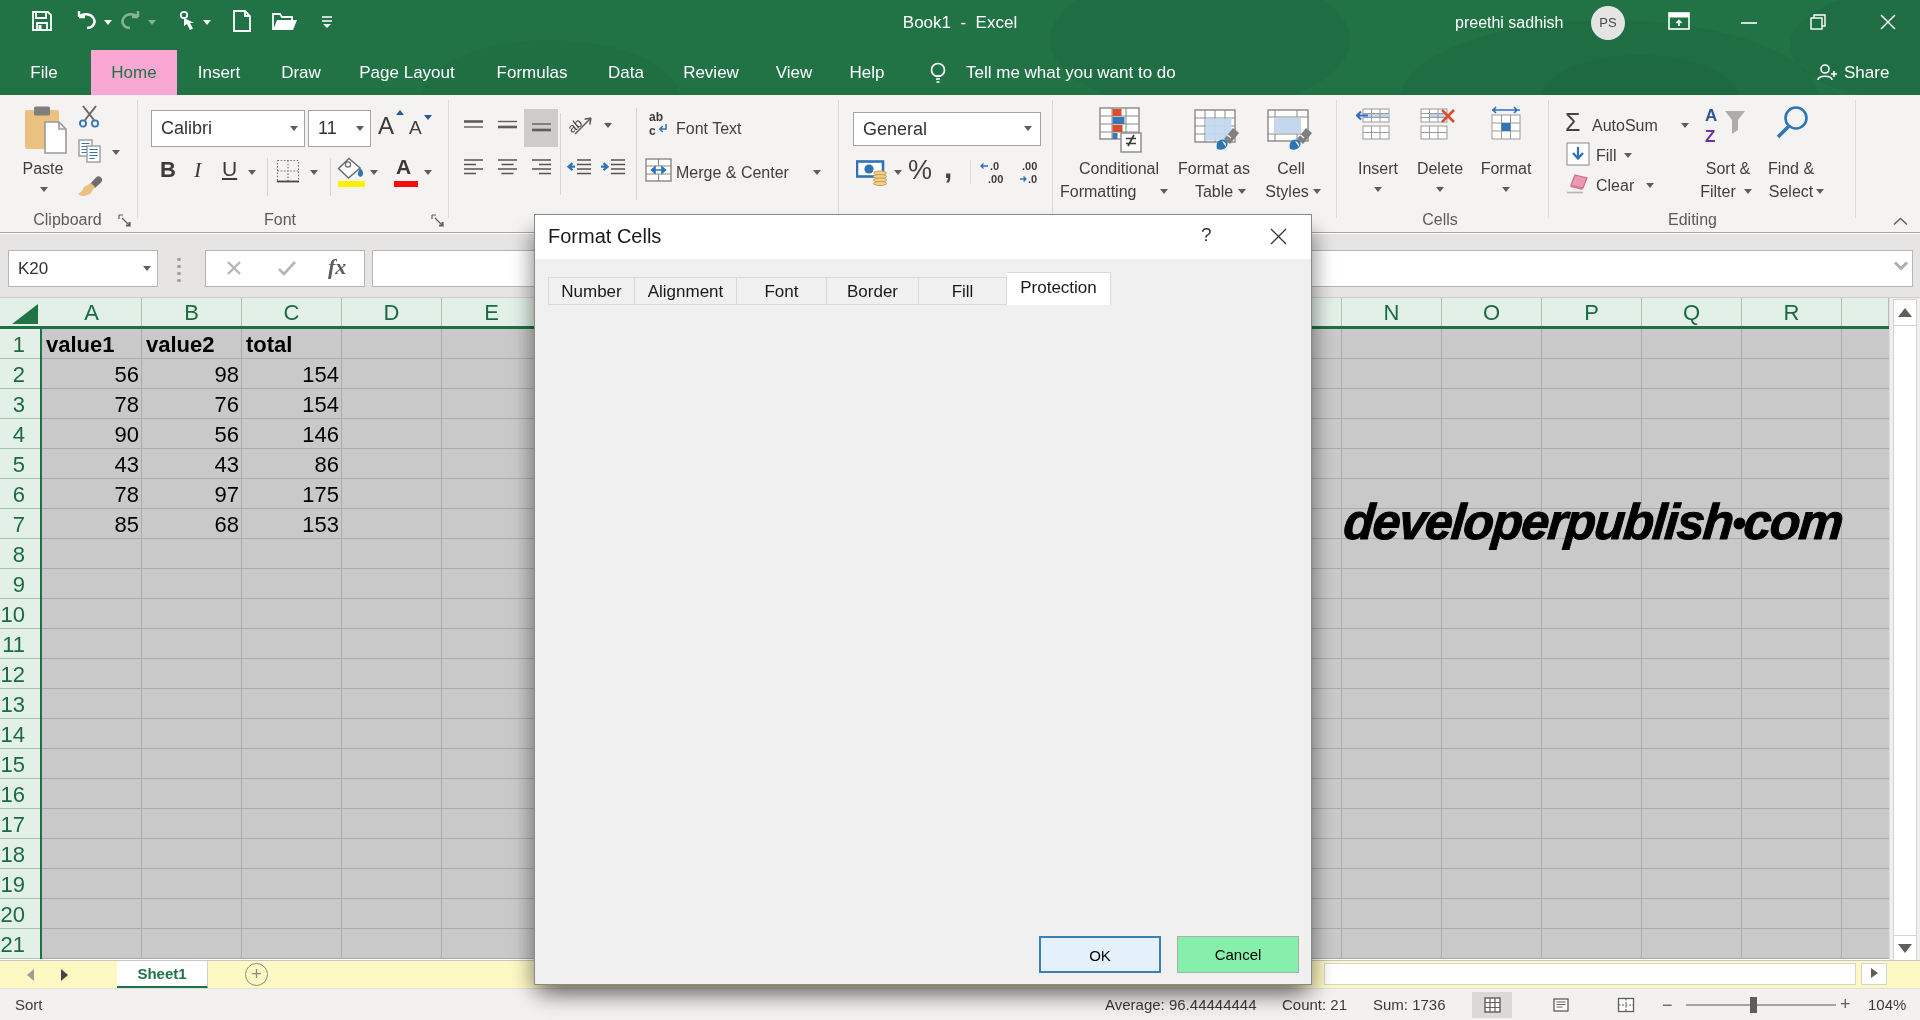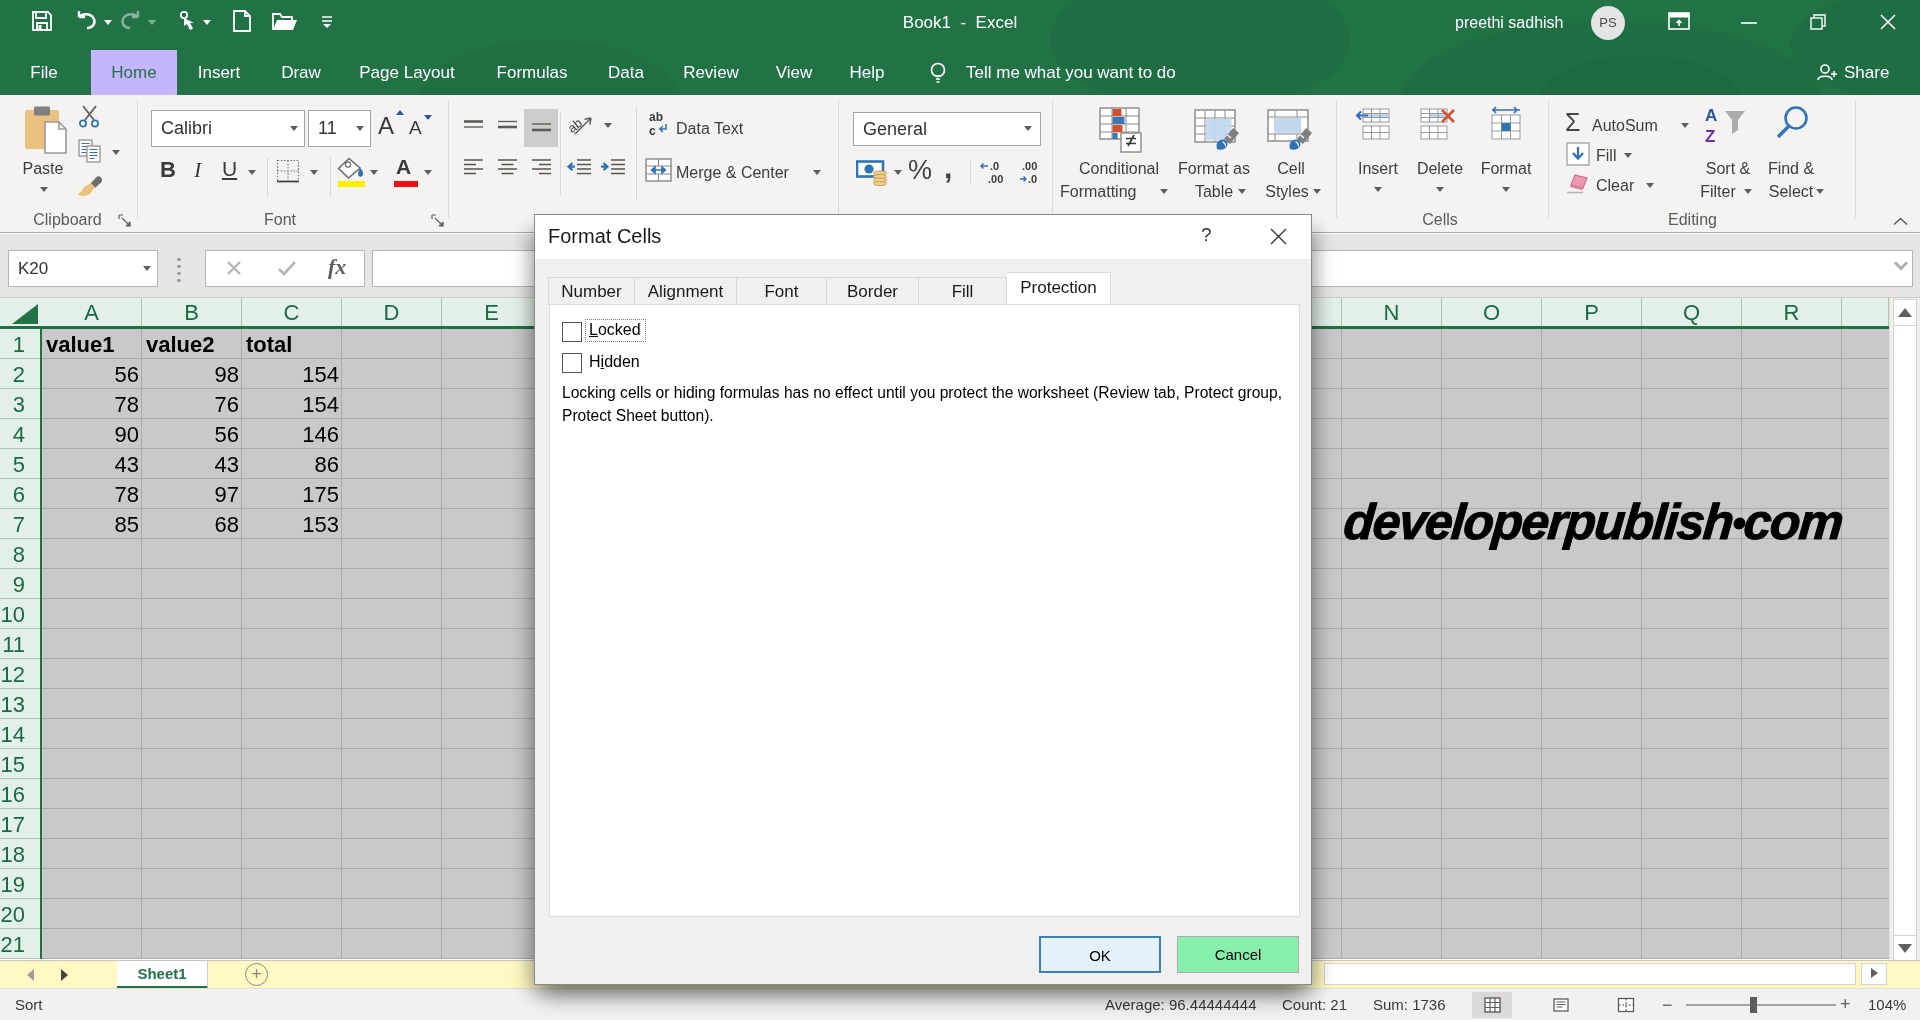--- a/index.html
+++ b/index.html
@@ -7,21 +7,21 @@
 #app { position:relative; width:1536px; height:1020px; font-family:"Liberation Sans", sans-serif; background:#fff; }
 .abs { position:absolute; }
 
 
 #titlebar { position:absolute; left:0; top:0; width:1920px; height:95px; background:#217346; overflow:hidden; }
 .deco { position:absolute; background:#1a5c38; opacity:.55; border-radius:50%; }
 .qat-ic { position:absolute; top:10px; }
 .ttxt { position:absolute; color:#fff; }
 .menurow { position:absolute; left:0; top:50px; width:1920px; height:45px; }
 .mtab { position:absolute; top:0; height:45px; line-height:45px; color:#fff; font-size:17px; text-align:center; }
-.hometab { position:absolute; left:91px; top:0; width:86px; height:45px; background:#c4b5fd; color:#217346; font-size:17px; line-height:45px; text-align:center; }
+.hometab { position:absolute; left:91px; top:0; width:86px; height:45px; background:#f9a8d4; color:#217346; font-size:17px; line-height:45px; text-align:center; }
 
 
 #ribbon { position:absolute; left:0; top:95px; width:1920px; height:138px; background:#f4f3f1; border-bottom:1px solid #a9a7a5; }
 .gsep { position:absolute; top:5px; height:118px; width:1px; background:#dcdad8; }
 .glabel { position:absolute; top:211px; font-size:16px; color:#5c5a58; text-align:center; }
 .rtext { position:absolute; font-size:16px; color:#3f3e3d; }
 .combo { position:absolute; background:#fff; border:1px solid #a6a4a2; font-size:18px; color:#333; }
 .dd { position:absolute; width:0; height:0; border-left:4px solid transparent; border-right:4px solid transparent; border-top:5px solid #5f5d5b; }
 
 
@@ -249,21 +249,21 @@
       </svg>
     <svg class="abs" style="left:600px; top:64px;" width="26" height="16" viewBox="0 0 26 16">
         <path d="M11 1 h14 M11 5.5 h14 M11 10 h14 M11 14.5 h14" stroke="#55534f" stroke-width="1.7"></path>
         <path d="M1 7.7 h5 m-2.5 -3.5 L7.5 7.7 l-4 3.5" stroke="#2e74b5" stroke-width="2.2" fill="none"></path>
       </svg>
     <svg class="abs" style="left:648px; top:15px;" width="26" height="28" viewBox="0 0 26 28">
       <text x="1" y="11" font-size="12" font-weight="bold" fill="#3b3a39" font-family="Liberation Sans">ab</text>
       <text x="1" y="25" font-size="12" font-weight="bold" fill="#3b3a39" font-family="Liberation Sans">c</text>
       <path d="M18 14 v5 h-6 m2.8 -3 l-3 3 l3 3" stroke="#2e74b5" stroke-width="1.5" fill="none"></path>
     </svg>
-    <div class="rtext" style="left:676px; top:25px;">Data Text</div>
+    <div class="rtext" style="left:676px; top:25px;">Font Text</div>
     <svg class="abs" style="left:645px; top:63px;" width="27" height="24" viewBox="0 0 27 24">
       <rect x="1" y="1" width="25" height="22" fill="#fff" stroke="#8a8886" stroke-width="1.4"></rect>
       <path d="M1 8 h25 M1 16 h25 M13.5 1 v7 M13.5 16 v7" stroke="#8a8886" stroke-width="1.1"></path>
       <path d="M6.5 12 l3.5 -3 v6 z M20.5 12 l-3.5 -3 v6 z M9 12 h9" stroke="#2e74b5" fill="#2e74b5" stroke-width="1.6"></path>
     </svg>
     <div class="rtext" style="left:676px; top:69px;">Merge &amp; Center</div>
     <div class="dd" style="left:813px; top:75px;"></div>
 
     <div class="combo" style="left:853px; top:17px; width:188px; height:34px; line-height:32px; padding-left:9px;">General</div>
     <div class="dd" style="left:1024px; top:31px;"></div>
@@ -546,24 +546,17 @@
     <div style="position:absolute; left:666px; top:9px; font-size:19px; color:#333;">?</div>
     <svg style="position:absolute; left:735px; top:13px;" width="17" height="17" viewBox="0 0 17 17">
         <path d="M1 1 l15 15 M16 1 l-15 15" stroke="#333" stroke-width="1.3"></path>
       </svg>
     <div class="dtab" style="left:13px; width:87px; border-left:1px solid #d9d9d9;">Number</div>
     <div class="dtab" style="left:100px; width:102px;">Alignment</div>
     <div class="dtab" style="left:202px; width:90px;">Font</div>
     <div class="dtab" style="left:292px; width:92px;">Border</div>
     <div class="dtab" style="left:384px; width:88px;">Fill</div>
     <div class="dtab" style="left:472px; width:104px; top:57px; height:33px; background:#fff; border-bottom:none; line-height:30px;">Protection</div>
-    <div id="dcontent">
-      <div class="cb" style="left:12px; top:17px;"></div>
-      <div style="position:absolute; left:35px; top:14px; font-size:16px; border:1px dotted #777; padding:1px 4px 2px 3px;"><span style="text-decoration:underline;">L</span>ocked</div>
-      <div class="cb" style="left:12px; top:48px;"></div>
-      <div style="position:absolute; left:39px; font-size:16px; top:48px;">H<span style="text-decoration:underline;">i</span>dden</div>
-      <div style="position:absolute; left:12px; top:77px; width:740px; font-size:15.6px; line-height:22.5px; color:#000;">Locking cells or hiding formulas has no effect until you protect the worksheet (Review tab, Protect group, Protect Sheet button).</div>
-    </div>
     <div class="dbtn" style="left:504px; background:#e4f0fa; border:2px solid #3c7fb1;">OK</div>
     <div class="dbtn" style="left:642px; background:#86efac; border:1px solid #adadad;">Cancel</div>
   </div>
 
 </div>
 
 </body></html>

